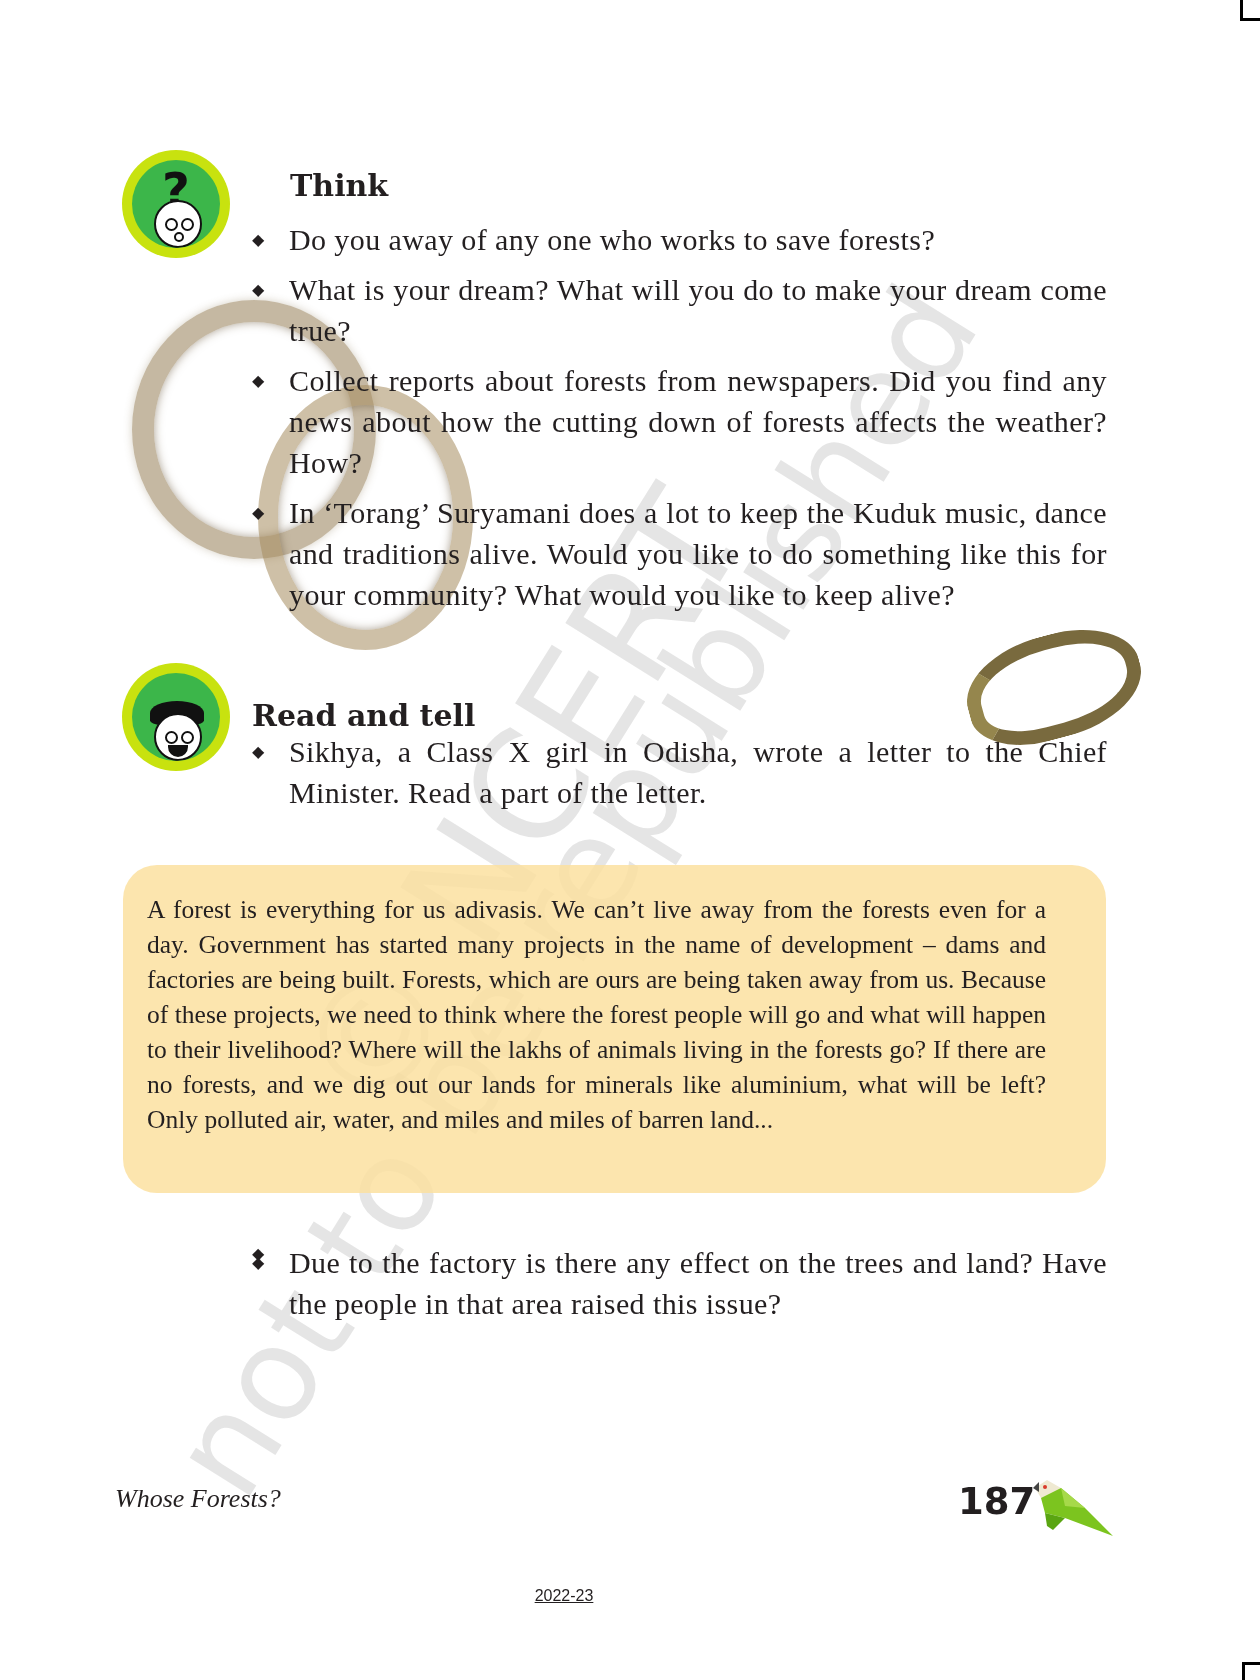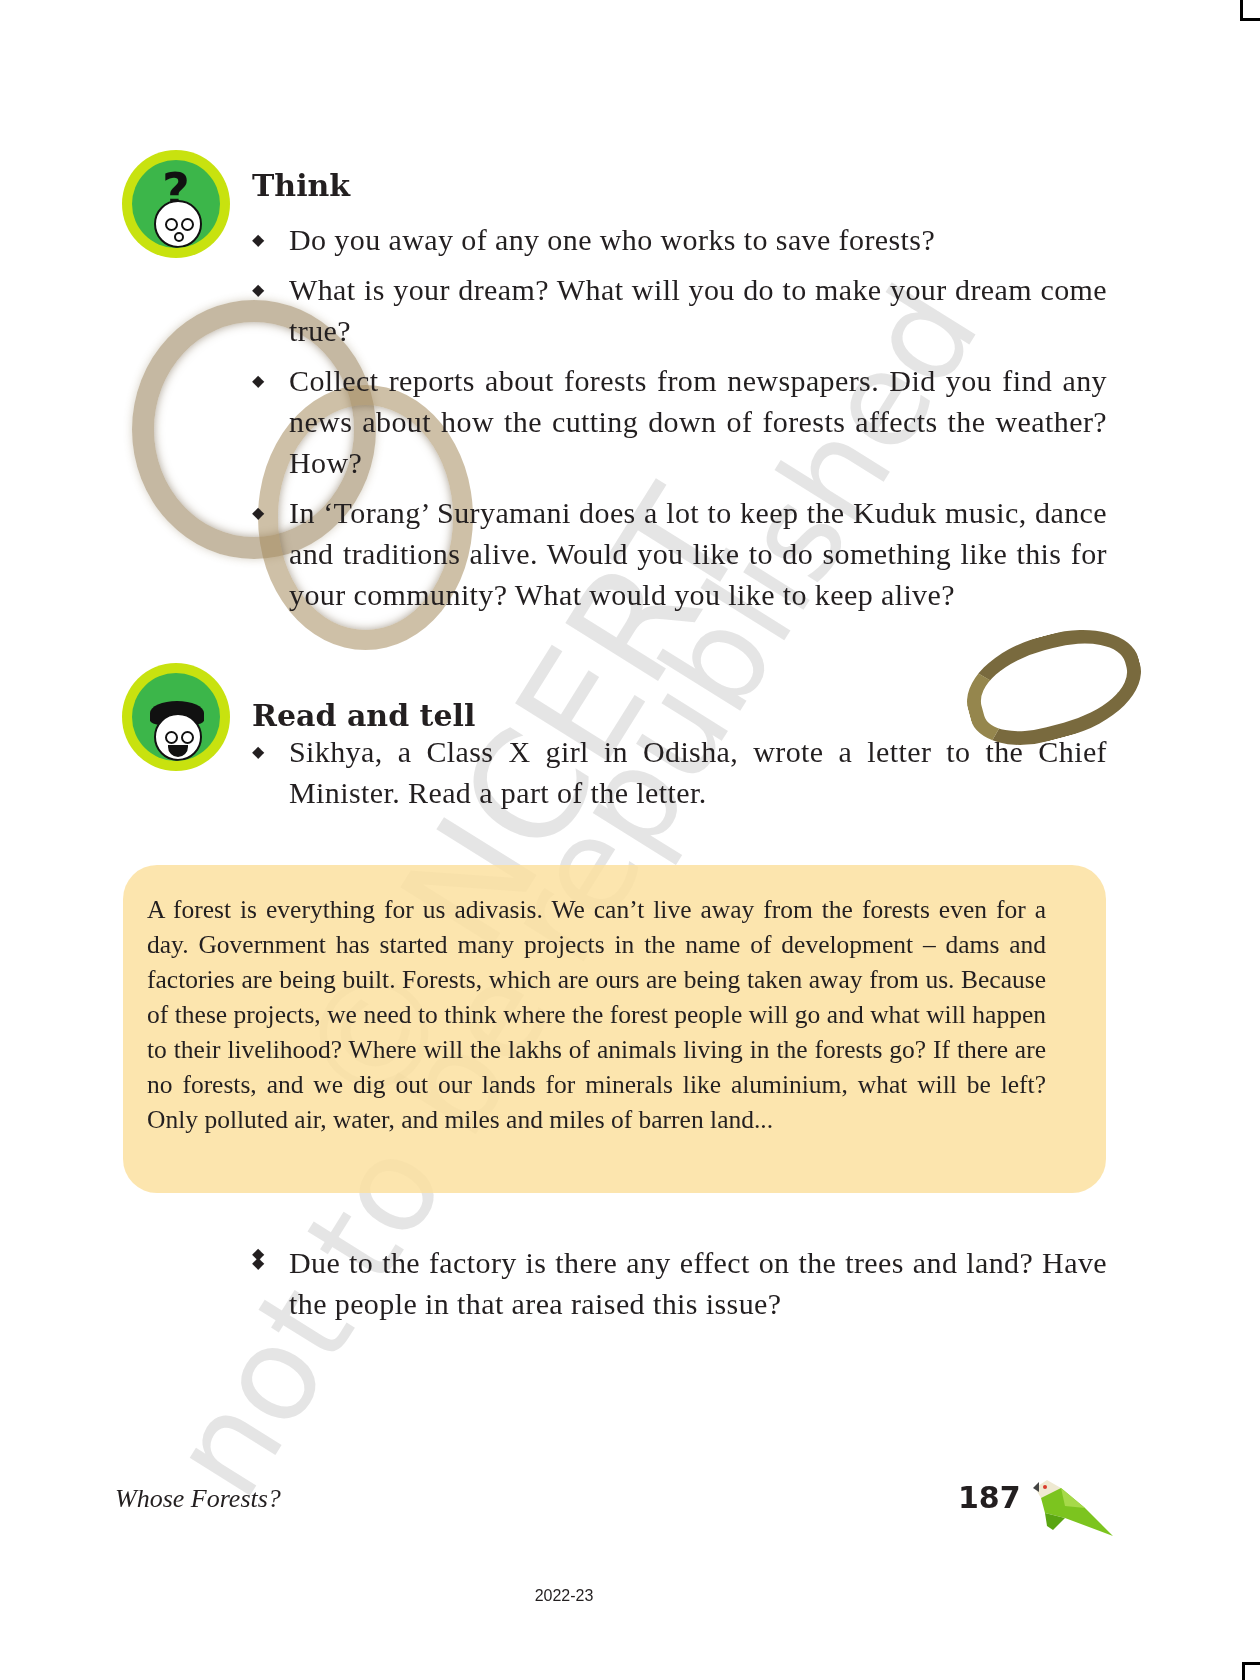--- a/index.html
+++ b/index.html
@@ -27,33 +27,33 @@
   .eye.l { left: 9px; } .eye.r { left: 25px; }
   .mouth { position: absolute; left: 18px; top: 30px; width: 6px; height: 6px; border-radius: 50%; border: 2px solid #111; }
   .mouth.big { left: 12px; width: 16px; height: 8px; border-radius: 0 0 10px 10px; background: #111; }
   .think-badge { left: 122px; top: 150px; }
   .read-badge { left: 122px; top: 663px; }
 
   .section-title { position: absolute; left: 252px; font-family: "DejaVu Serif", serif; font-weight: bold; font-size: 30px; color: #231f20; z-index: 3; margin: 0; }
   .list { position: absolute; left: 252px; width: 855px; margin: 0; padding: 0; list-style: none; z-index: 3; }
   .list li { position: relative; padding-left: 37px; font-size: 28px; line-height: 41px; text-align: justify; margin-bottom: 9px; font-family: "Liberation Serif", serif; font-size: 30px; letter-spacing: 0.4px; }
   .list li .bullet { position: absolute; left: 0; top: 0; font-size: 16px; color: #231f20; }
-  .think-title { top: 168px; }
+  .think-title { top: 168px; margin-left: 38px; }
   .think-list { top: 219px; }
   .read-title { top: 680px; margin-top: 18px; }
   .read-list { top: 731px; }
   .q-list { top: 1233px; }
 
   .letter-box { position: absolute; left: 123px; top: 865px; width: 983px; height: 328px; background: rgba(252,224,160,0.85); border-radius: 34px; z-index: 2; box-sizing: border-box; padding: 27px 60px 20px 24px; }
   .letter-box p { margin: 0; font-family: "Liberation Serif", serif; font-size: 25.5px; line-height: 35px; text-align: justify; color: #231f20; }
 
   .footer-title { position: absolute; left: 115px; top: 1484px; font-family: "Liberation Serif", serif; font-style: italic; font-size: 26px; color: #231f20; z-index: 3; }
-  .page-number { position: absolute; left: 958px; top: 1480px; font-family: "DejaVu Sans", sans-serif; font-weight: bold; font-size: 30px; color: #231f20; z-index: 3; }
+  .page-number { position: absolute; left: 958px; top: 1480px; font-family: "DejaVu Sans", sans-serif; font-weight: bold; font-size: 37px; color: #231f20; z-index: 3; }
   .parrot { position: absolute; left: 1025px; top: 1468px; width: 100px; height: 75px; z-index: 3; }
-  .year { position: absolute; left: 0; width: 1128px; top: 1587px; text-align: center; font-family: "Liberation Sans", sans-serif; font-size: 16px; color: #231f20; }
+  .year { position: absolute; left: 0; width: 1128px; top: 1587px; text-align: center; font-family: "Liberation Sans", sans-serif; font-size: 16px; color: #231f20; text-decoration: underline; }
 </style>
 </head>
 <body>
 
 <div class="crop-mark crop-tr"></div>
 <div class="crop-mark crop-br"></div>
 
 <div class="bangle bangle1"></div>
 <div class="bangle bangle2"></div>
 <div class="anklet"></div>

